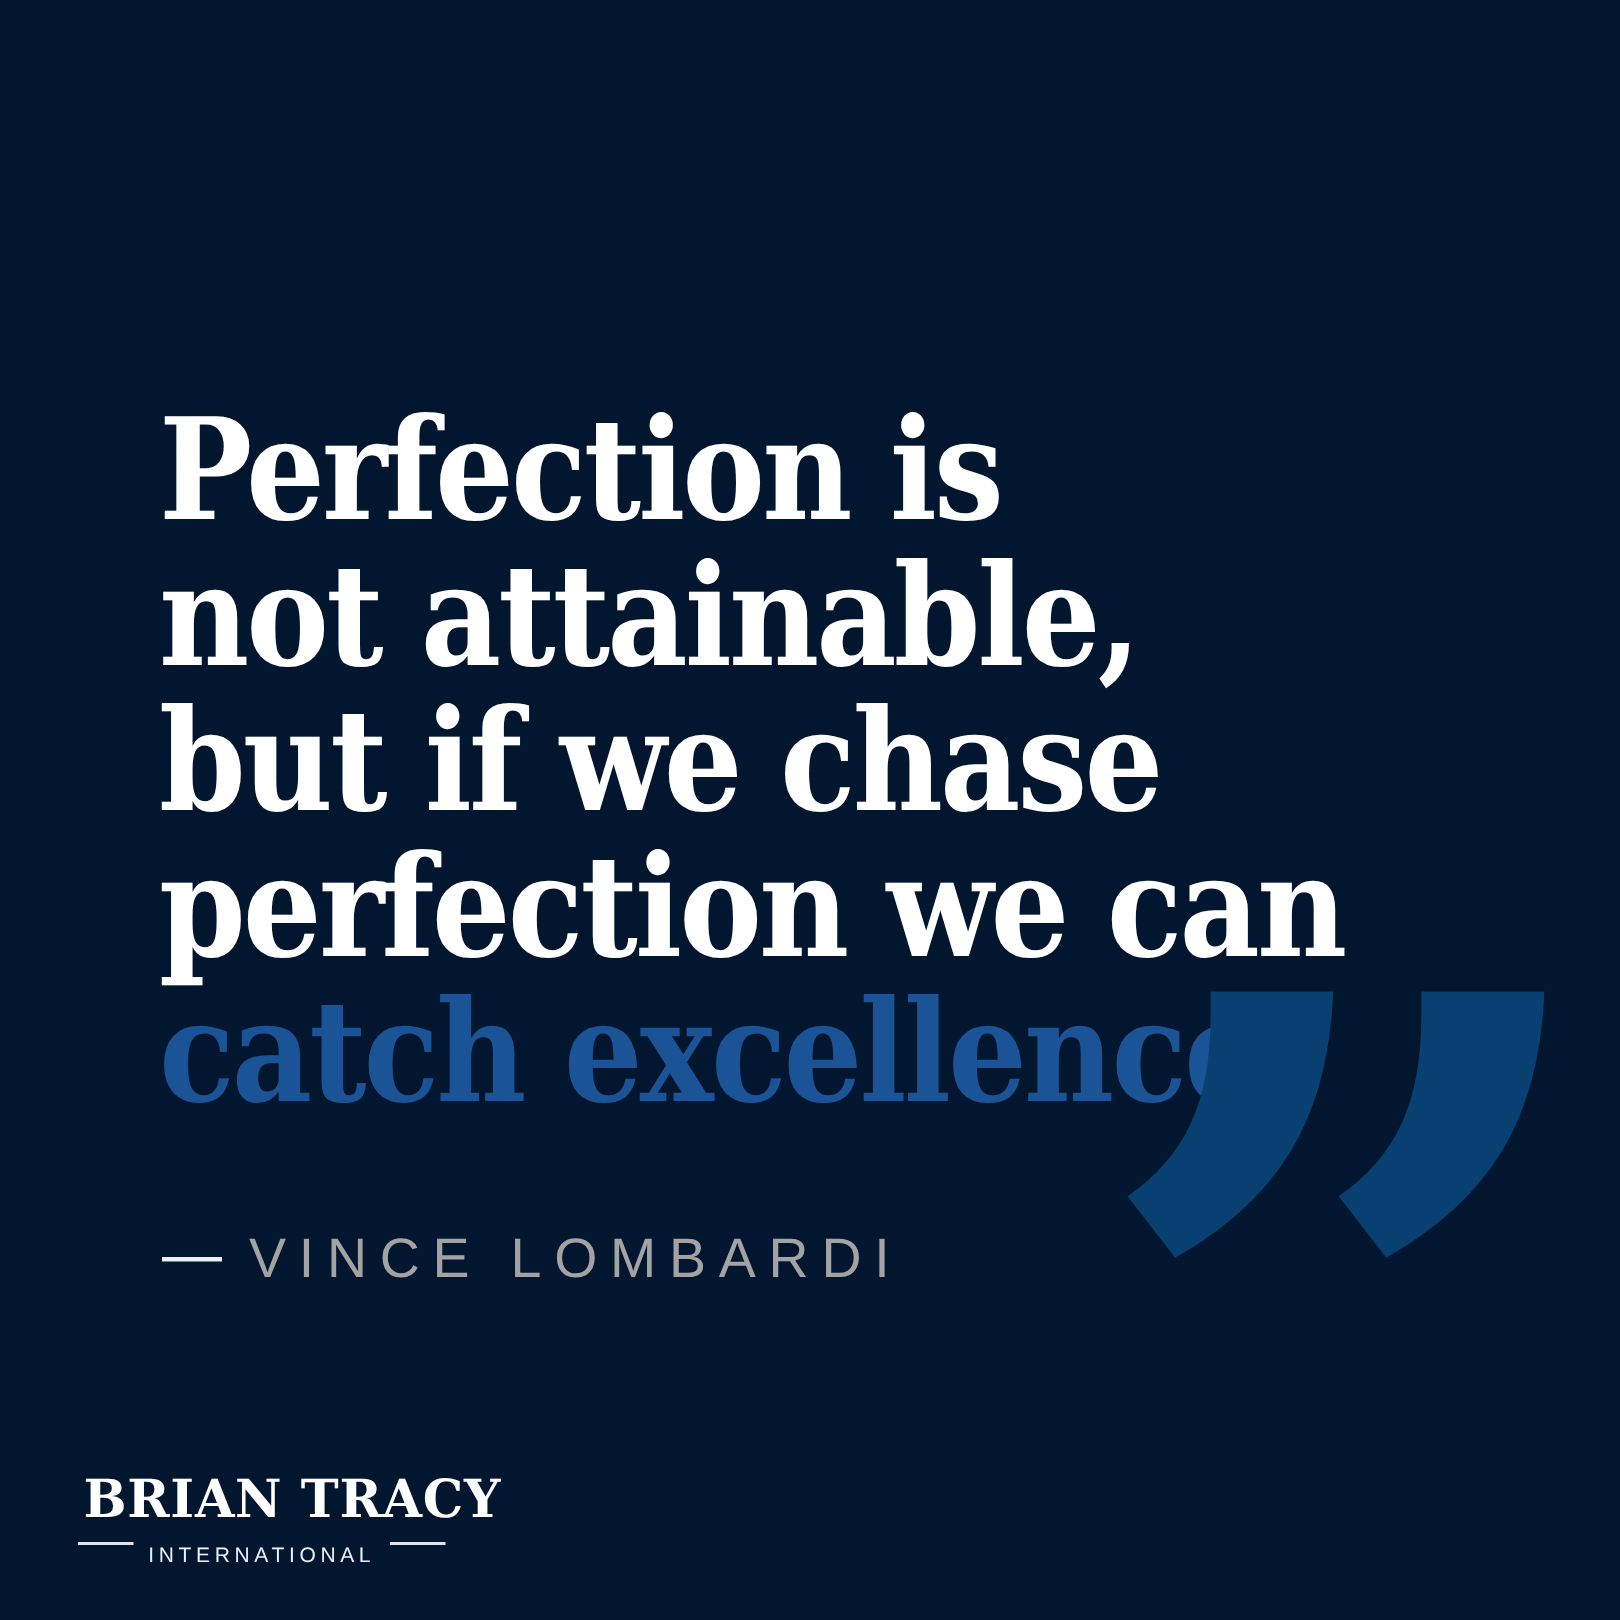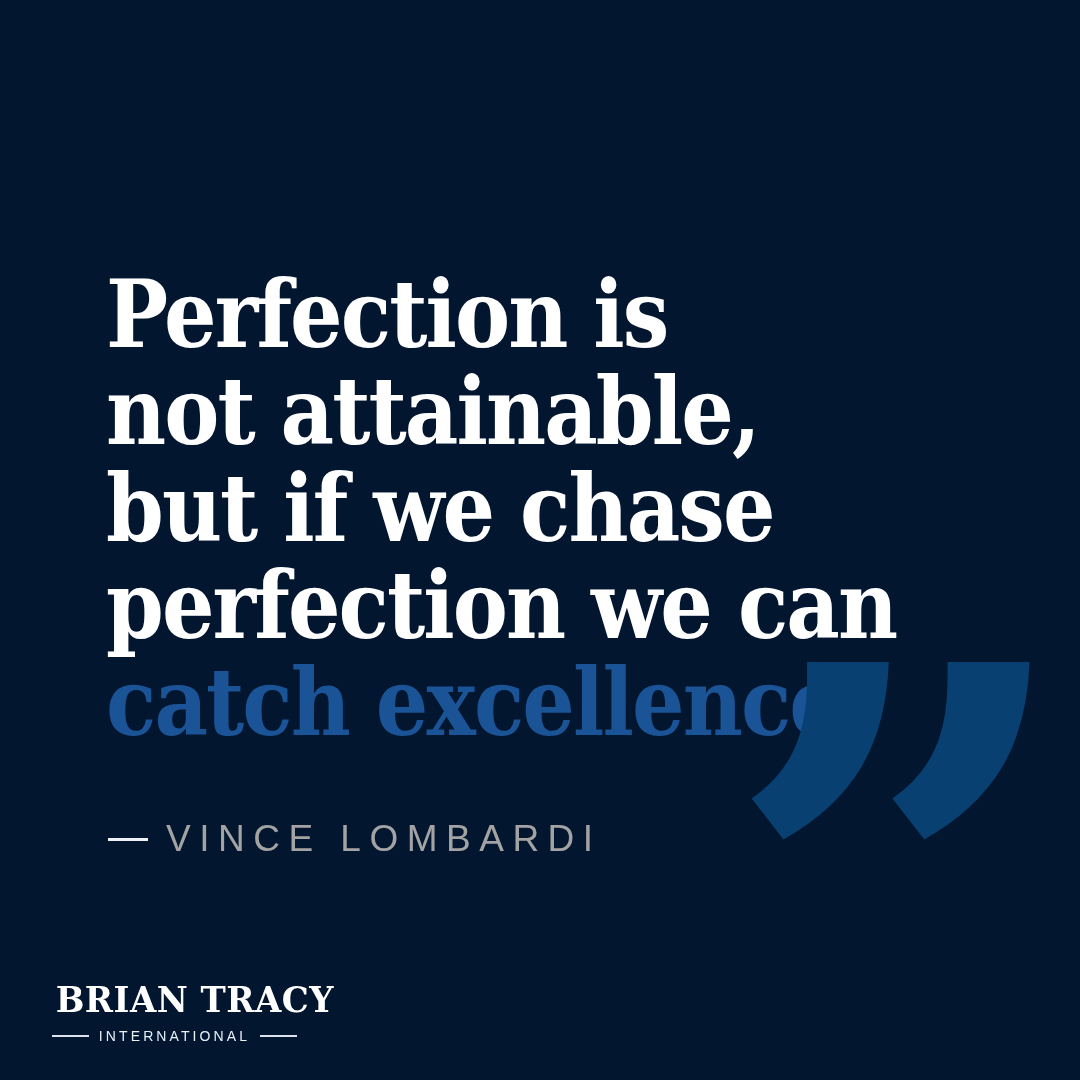--- a/index.html
+++ b/index.html
@@ -111,21 +111,21 @@
     text-align: center;
     line-height: 1.05;
     white-space: nowrap;
     transform: scaleX(0.97);
     transform-origin: center;
   }
 
   #logo-sub {
     margin-top: 9px;
     display: flex;
-    align-items: center;
+    align-items: flex-start;
     gap: 10px;
   }
 
   #logo-sub .rule {
     display: block;
     height: 2px;
     background: #dbe3ec;
     flex: 1 1 auto;
     min-width: 18px;
   }

